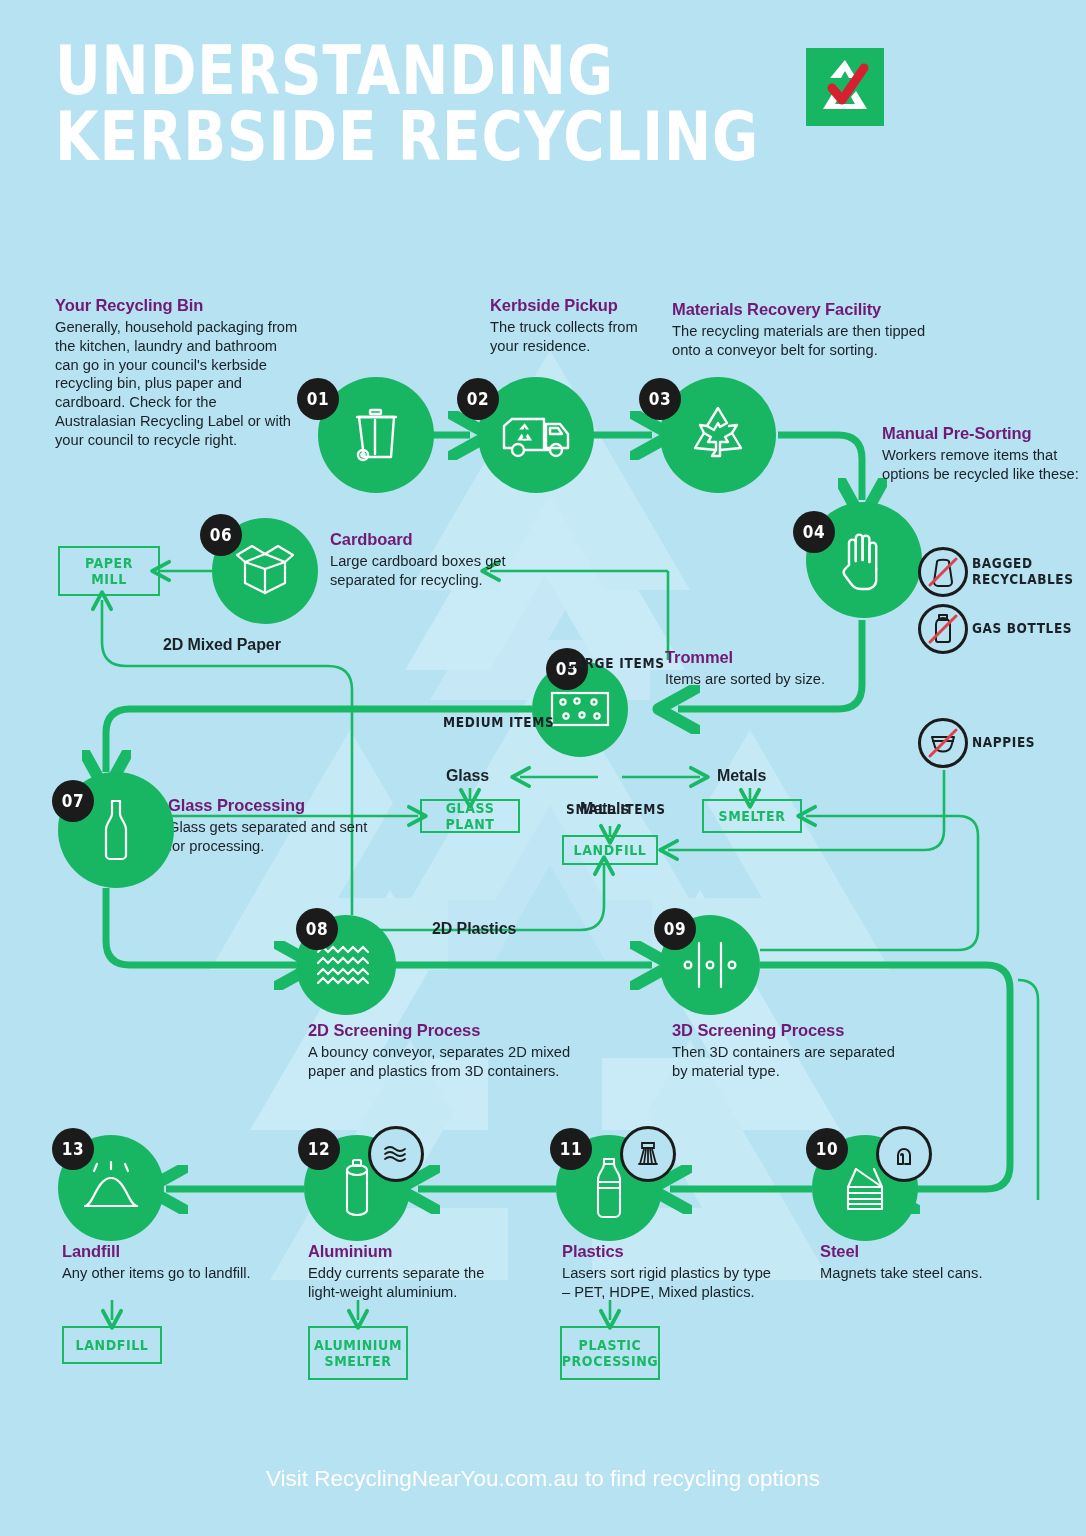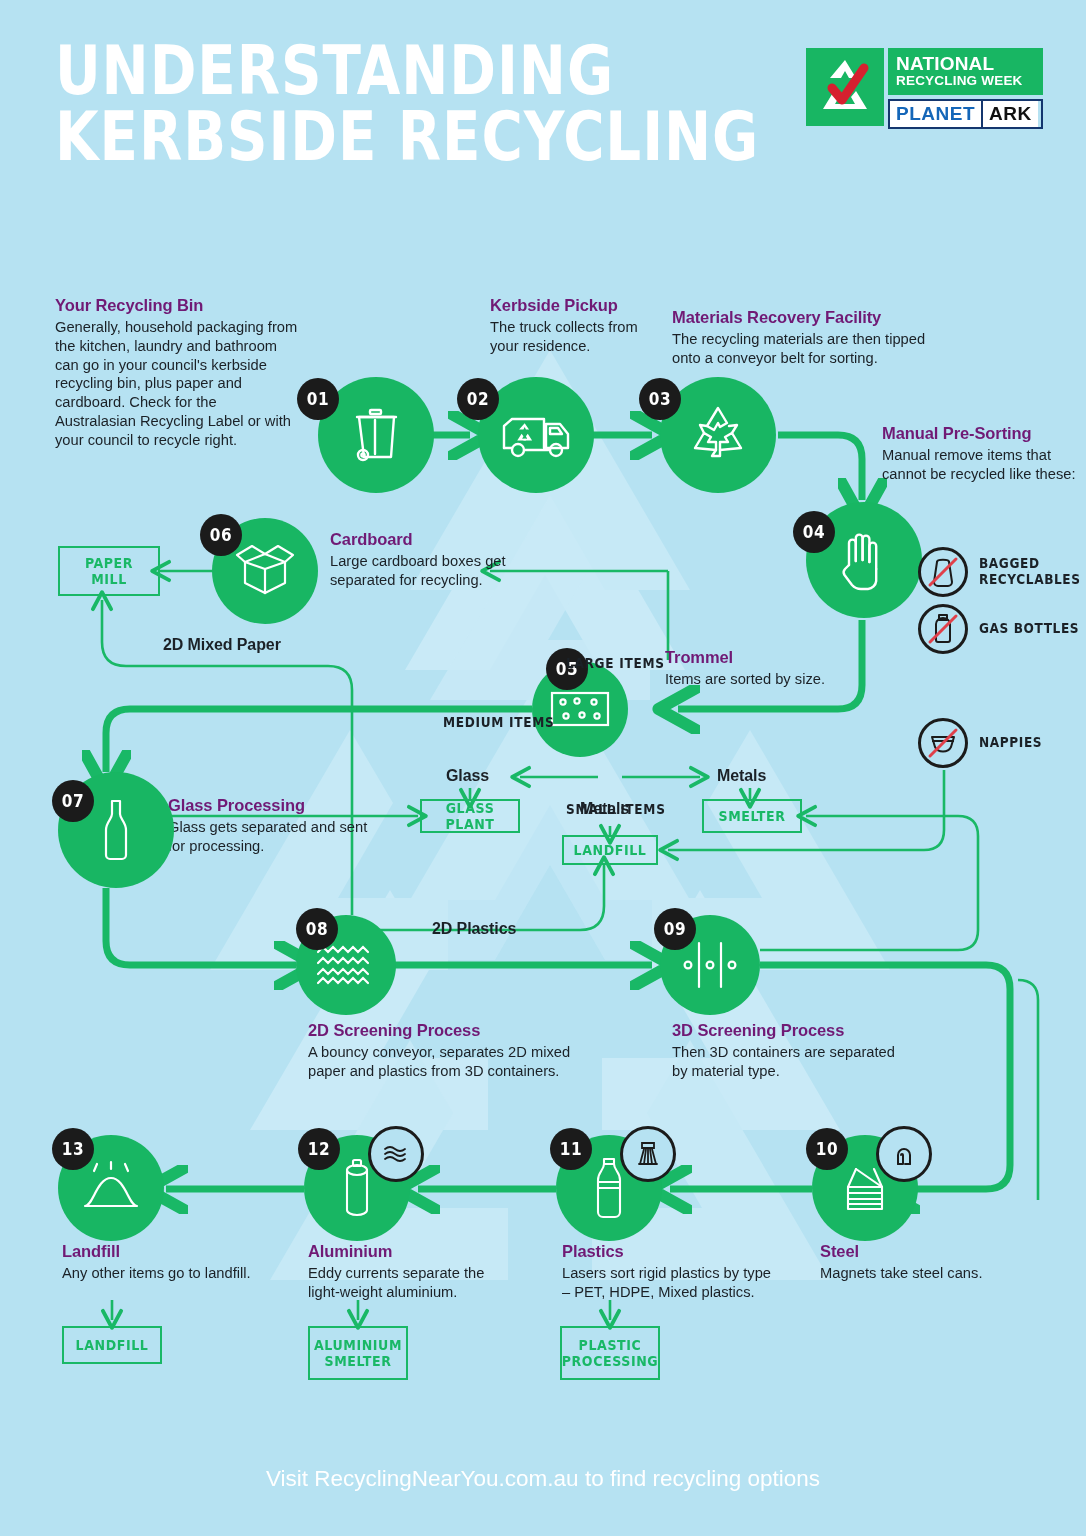--- a/index.html
+++ b/index.html
@@ -54,21 +54,21 @@
              font-family:"DejaVu Sans Condensed","Liberation Sans Narrow","Liberation Sans",sans-serif; }
 
   
   .flabel { position:absolute; font-weight:700; font-size:16px; color:#1b2127; letter-spacing:-0.1px; }
   .caps { position:absolute; font-weight:700; font-size:13.5px; letter-spacing:0.7px; color:#1b2127;
           font-family:"DejaVu Sans Condensed","Liberation Sans Narrow","Liberation Sans",sans-serif;margin-top:32px; }
 
   
   .prohib { position:absolute; display:flex; align-items:center; }
   .prohib .pcirc { width:50px; height:50px; border-radius:50%; border:3px solid #1b1b1b; position:relative; background:#b6e2f2; flex:none;}
-  .prohib .plabel { margin-left:11px; font-weight:700; font-size:13.5px; letter-spacing:0.6px; line-height:1.15; color:#1b2127;
+  .prohib .plabel { margin-left:4px; font-weight:700; font-size:13.5px; letter-spacing:0.6px; line-height:1.15; color:#1b2127;
                     font-family:"DejaVu Sans Condensed","Liberation Sans Narrow","Liberation Sans",sans-serif;}
 
   .footer { position:absolute; left:0; right:0; top:1466px; text-align:center; color:#fff; font-size:22.5px; }
 
   svg.lines { position:absolute; inset:0; width:1086px; height:1536px; pointer-events:none; }
 </style>
 </head>
 <body>
 
 <div id="stage">
@@ -173,47 +173,37 @@
     <div class="logo-mark">
       <svg viewBox="0 0 78 78" width="78" height="78">
         <g fill="#ffffff">
           <path d="M39 12 L50 30 L43 30 L39 23 L35 30 L24 30 Z"></path>
           <path d="M17 61 L28 43 L33 49 L29 56 L39 56 L39 61 Z"></path>
           <path d="M61 61 L50 43 L45 49 L49 56 L39 56 L39 61 Z"></path>
         </g>
         <path d="M26 40 L36 52 L58 20" fill="none" stroke="#d6202f" stroke-width="9" stroke-linecap="round" stroke-linejoin="round"></path>
       </svg>
     </div>
-    <div class="logo-right">
-      <div class="logo-nrw">
-        <div class="l1">NATIONAL</div>
-        <div class="l2">RECYCLING WEEK</div>
-      </div>
-      <div class="logo-pa">
-        <div class="planet">PLANET</div>
-        <div class="ark">ARK</div>
-      </div>
-    </div>
   </div>
 
   <div class="blk" style="left:55px;top:296px;width:245px">
     <h3>Your Recycling Bin</h3>
     <p>Generally, household packaging from the kitchen, laundry and bathroom can go in your council's kerbside recycling bin, plus paper and cardboard. Check for the Australasian Recycling Label or with your council to recycle right.</p>
   </div>
   <div class="blk" style="left:490px;top:296px;width:180px">
     <h3>Kerbside Pickup</h3>
     <p>The truck collects from your residence.</p>
   </div>
-  <div class="blk" style="left:672px;top:308px;width:285px">
+  <div class="blk" style="left:672px;top:300px;width:285px">
     <h3>Materials Recovery Facility</h3>
     <p>The recycling materials are then tipped onto a conveyor belt for sorting.</p>
   </div>
   <div class="blk" style="left:882px;top:424px;width:200px">
     <h3>Manual Pre-Sorting</h3>
-    <p>Manual remove items that cannot be recycled like these:</p>
+    <p>Workers remove items that options be recycled like these:</p>
   </div>
   <div class="blk" style="left:665px;top:648px;width:220px">
     <h3>Trommel</h3>
     <p>Items are sorted by size.</p>
   </div>
   <div class="blk" style="left:330px;top:530px;width:180px">
     <h3>Cardboard</h3>
     <p>Large cardboard boxes get separated for recycling.</p>
   </div>
   <div class="blk" style="left:168px;top:796px;width:200px">

